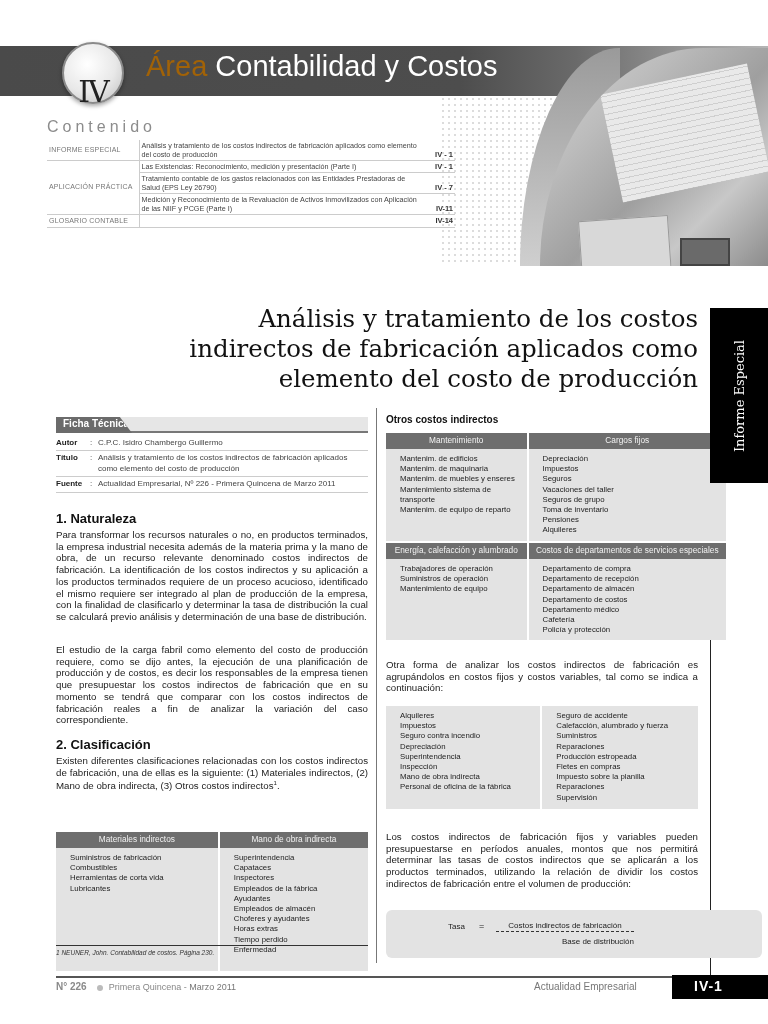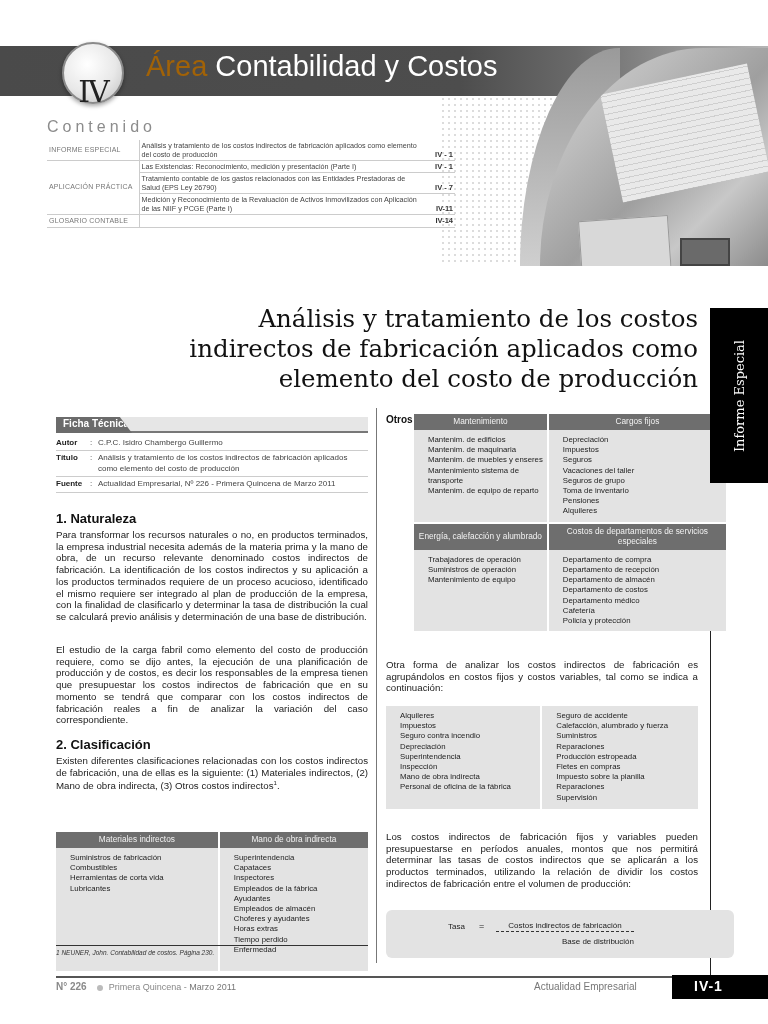--- a/index.html
+++ b/index.html
@@ -82,21 +82,21 @@
   .tbl .item { display: block; white-space: nowrap; }
 
   .footnote-line { position: absolute; left: 56px; top: 945px; width: 312px; height: 1px; background: #333; }
   .footnote { position: absolute; left: 56px; top: 949px; font-family: "Liberation Sans", sans-serif;
     font-style: italic; font-size: 6.5px; color: #333; }
   .col-divider { position: absolute; left: 376px; top: 408px; width: 1px; height: 555px; background: #777; }
 
   .subhead { position: absolute; left: 386px; top: 414px; font-family: "Liberation Sans", sans-serif;
     font-weight: bold; font-size: 10px; color: #111; }
 
-  .formula { position: absolute; left: 386px; top: 910px; width: 348px; height: 48px; background: #e3e3e3;
+  .formula { position: absolute; left: 386px; top: 910px; width: 376px; height: 48px; background: #e3e3e3;
     border-radius: 6px; font-family: "Liberation Sans", sans-serif; font-size: 8px; color: #222; }
   .formula .lab { position: absolute; left: 62px; top: 12px; }
   .formula .eq { position: absolute; left: 93px; top: 11px; font-size: 9px; }
   .formula .num { position: absolute; left: 110px; top: 11px; width: 138px; text-align: center;
     border-bottom: 1px dashed #333; padding-bottom: 1px; }
   .formula .den { position: absolute; left: 110px; top: 27px; width: 138px; text-align: right; }
 
   
   .footer-line { position: absolute; left: 56px; top: 976px; width: 664px; height: 2px; background: #555; }
   .footer-left { position: absolute; left: 56px; top: 981px; font-family: "Liberation Sans", sans-serif;
@@ -225,21 +225,21 @@
 </tbody>
   </table>
 
 <div class="footnote-line"></div>
 <div class="footnote">1    NEUNER, John. Contabilidad de costos. Página 230.</div>
 
 <div class="col-divider"></div>
 
 <div class="subhead">Otros costos indirectos</div>
 
-<table class="tbl" style="left:386px; top:414px; width:312px;margin-left:28px;">
+<table class="tbl" style="left:386px; top:433px; width:340px;">
   <tbody>
       <tr>
     <th>Mantenimiento</th>
     <th>Cargos fijos</th>
   </tr>
   <tr style="height:92px;padding-left:19px;">
     <td>
           <span class="item">Mantenim. de edificios</span>
           <span class="item">Mantenim. de maquinaria</span>
           <span class="item">Mantenim. de muebles y enseres</span>

